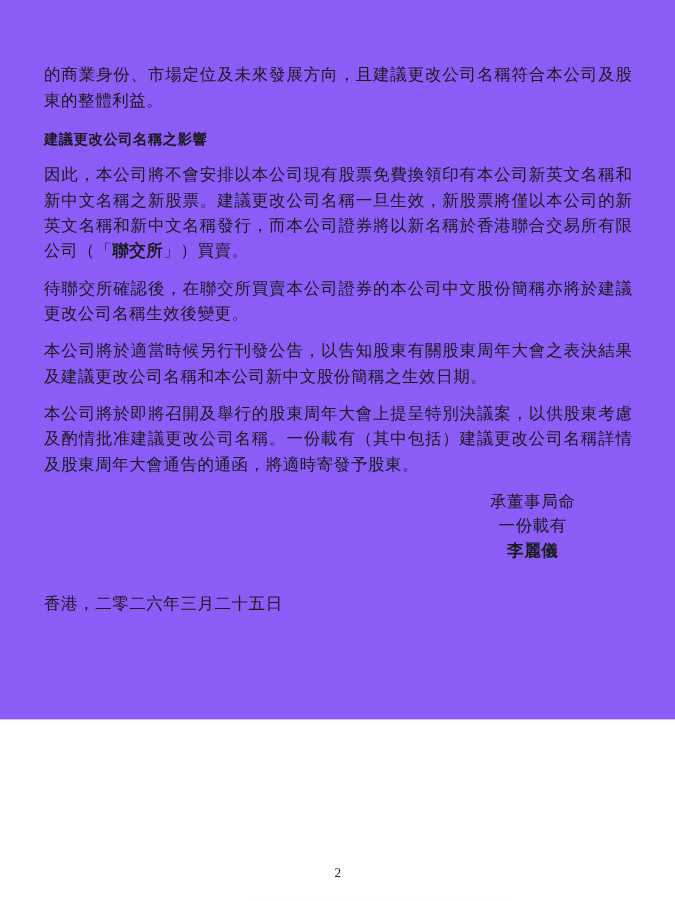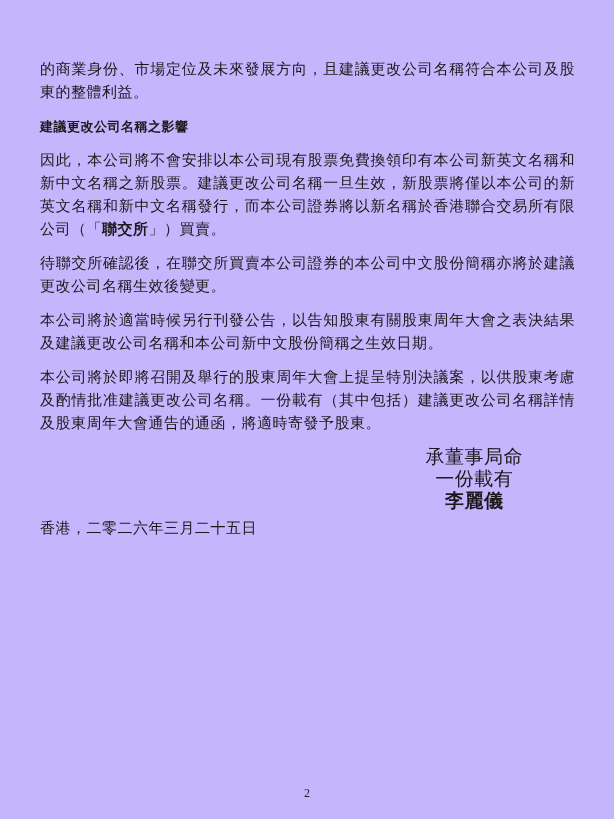--- a/index.html
+++ b/index.html
@@ -13,24 +13,24 @@
     position: relative;
     font-family: "Liberation Serif", "DejaVu Serif", serif;
     color: #1a1a1a;
     overflow: hidden;
   }
   .page {
     position: absolute;
     top: 0;
     left: 0;
     width: 614px;
-    height: 819px;
+    height: 654px;
     box-sizing: border-box;
     padding: 58px 39px 0 40px;
-    background: #c4b5fd;
+    background: #8b5cf6;
   }
   .para {
     font-size: 15px;
     line-height: 23px;
     text-align: justify;
     text-justify: inter-ideograph;
     margin: 0 0 11px 0;
     letter-spacing: 0.5px;
   }
   .heading {
@@ -42,31 +42,31 @@
   }
   .bold-inline {
     font-weight: bold;
     font-family: Liberation Serif, serif;
   }
   .signature-block {
     width: -moz-fit-content;
     width: fit-content;
     margin: 9px 52px 0 auto;
     text-align: center;
-    font-size: 19px;
+    font-size: 15px;
     line-height: 22px;
     letter-spacing: 0.5px;
   }
   .signature-name {
     font-weight: bold;
   }
   .dateline {
     font-size: 15px;
     line-height: 23px;
-    margin-top: 5px;
+    margin-top: 27px;
     letter-spacing: 0.5px;
   }
   .page-number {
     position: absolute;
     top: 786px;
     left: 0;
     width: 614px;
     text-align: center;
     font-size: 12px;
     color: #222222;

